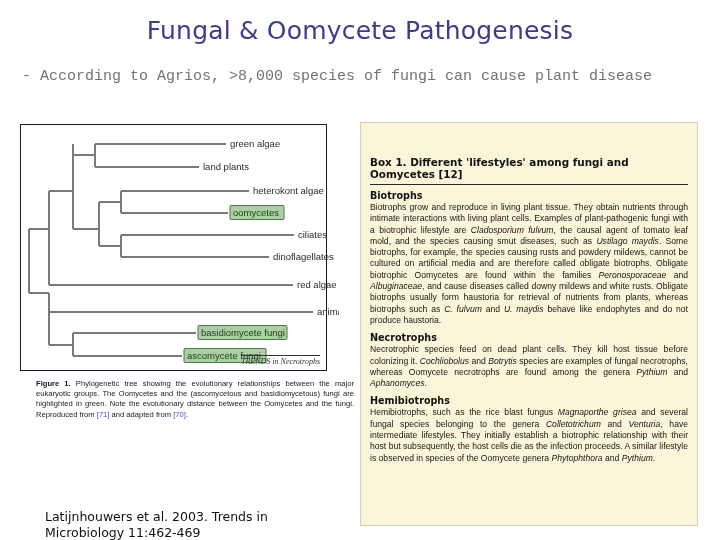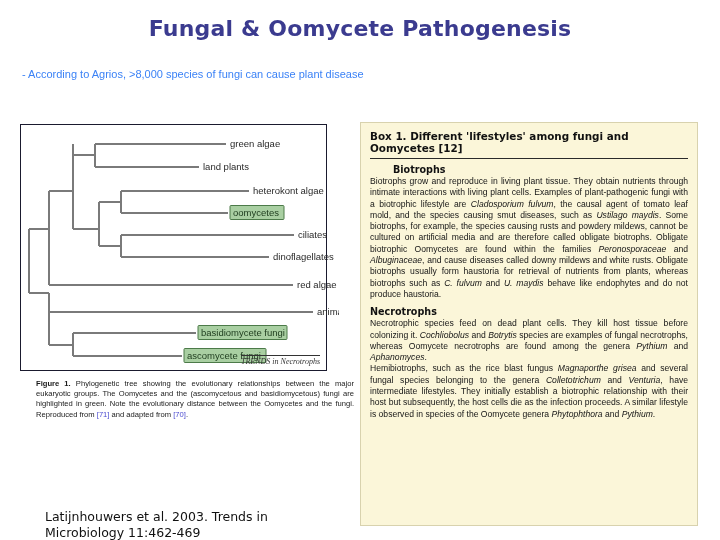--- a/index.html
+++ b/index.html
@@ -16,35 +16,35 @@
   }
 
   
   #slide-title {
     position: absolute;
     left: 0;
     top: 16px;
     width: 720px;
     text-align: center;
     font-family: "DejaVu Sans", sans-serif;
-    font-size: 22px;
-    font-weight: bold;
+    font-size: 25px;
+    font-weight: normal;
     color: #3b3b8f;
     letter-spacing: 0.2px;
   }
 
   
   #slide-bullet {
     position: absolute;
     left: 22px;
     top: 68px;
     width: 676px;
-    font-family: Liberation Sans, sans-serif;
-    font-size: 11px;
-    color: #3b82f6;
+    font-family: Liberation Mono, monospace;
+    font-size: 15px;
+    color: #737373;
     white-space: nowrap;
   }
 
   
   #figure-panel {
     position: absolute;
     left: 20px;
     top: 124px;
     width: 322px;
     height: 330px;
@@ -135,30 +135,31 @@
     padding: 7px 9px 6px 9px;
   }
   #box-title {
     font-family: "DejaVu Sans", sans-serif;
     font-size: 10.4px;
     font-weight: bold;
     color: #111;
     padding-bottom: 4px;
     border-bottom: 1.4px solid #2a2a2a;
     margin-bottom: 5px;
+    margin-top: 26px;
   }
   .sec-head {
     font-family: "DejaVu Sans", sans-serif;
     font-size: 9.6px;
     font-weight: bold;
     color: #111;
     margin-top: 6px;
     margin-bottom: 1px;
   }
-  .sec-head.first { margin-top: 0; margin-left: 23px; }
+  .sec-head.first { margin-top: 0; }
   .sec-body {
     font-family: "Liberation Sans", sans-serif;
     font-size: 8.6px;
     line-height: 11.3px;
     color: #151515;
     text-align: justify;
   }
   .sec-body i { font-style: italic; }
 </style>
 </head>
@@ -252,15 +253,16 @@
     <div class="sec-head first">Biotrophs</div>
     <div class="sec-body">Biotrophs grow and reproduce in living plant tissue. They obtain nutrients through intimate interactions with living plant cells. Examples of plant-pathogenic fungi with a biotrophic lifestyle are <i>Cladosporium fulvum</i>, the causal agent of tomato leaf mold, and the species causing smut diseases, such as <i>Ustilago maydis</i>. Some biotrophs, for example, the species causing rusts and powdery mildews, cannot be cultured on artificial media and are therefore called obligate biotrophs. Obligate biotrophic Oomycetes are found within the families <i>Peronosporaceae</i> and <i>Albuginaceae</i>, and cause diseases called downy mildews and white rusts. Obligate biotrophs usually form haustoria for retrieval of nutrients from plants, whereas biotrophs such as <i>C. fulvum</i> and <i>U. maydis</i> behave like endophytes and do not produce haustoria.</div>
   </div>
 
   <div>
     <div class="sec-head">Necrotrophs</div>
     <div class="sec-body">Necrotrophic species feed on dead plant cells. They kill host tissue before colonizing it. <i>Cochliobolus</i> and <i>Botrytis</i> species are examples of fungal necrotrophs, whereas Oomycete necrotrophs are found among the genera <i>Pythium</i> and <i>Aphanomyces</i>.</div>
   </div>
 
   <div>
+    <div class="sec-head">Hemibiotrophs</div>
     <div class="sec-body">Hemibiotrophs, such as the rice blast fungus <i>Magnaporthe grisea</i> and several fungal species belonging to the genera <i>Colletotrichum</i> and <i>Venturia</i>, have intermediate lifestyles. They initially establish a biotrophic relationship with their host but subsequently, the host cells die as the infection proceeds. A similar lifestyle is observed in species of the Oomycete genera <i>Phytophthora</i> and <i>Pythium</i>.</div>
   </div>
 </div>
 
 </body></html>

